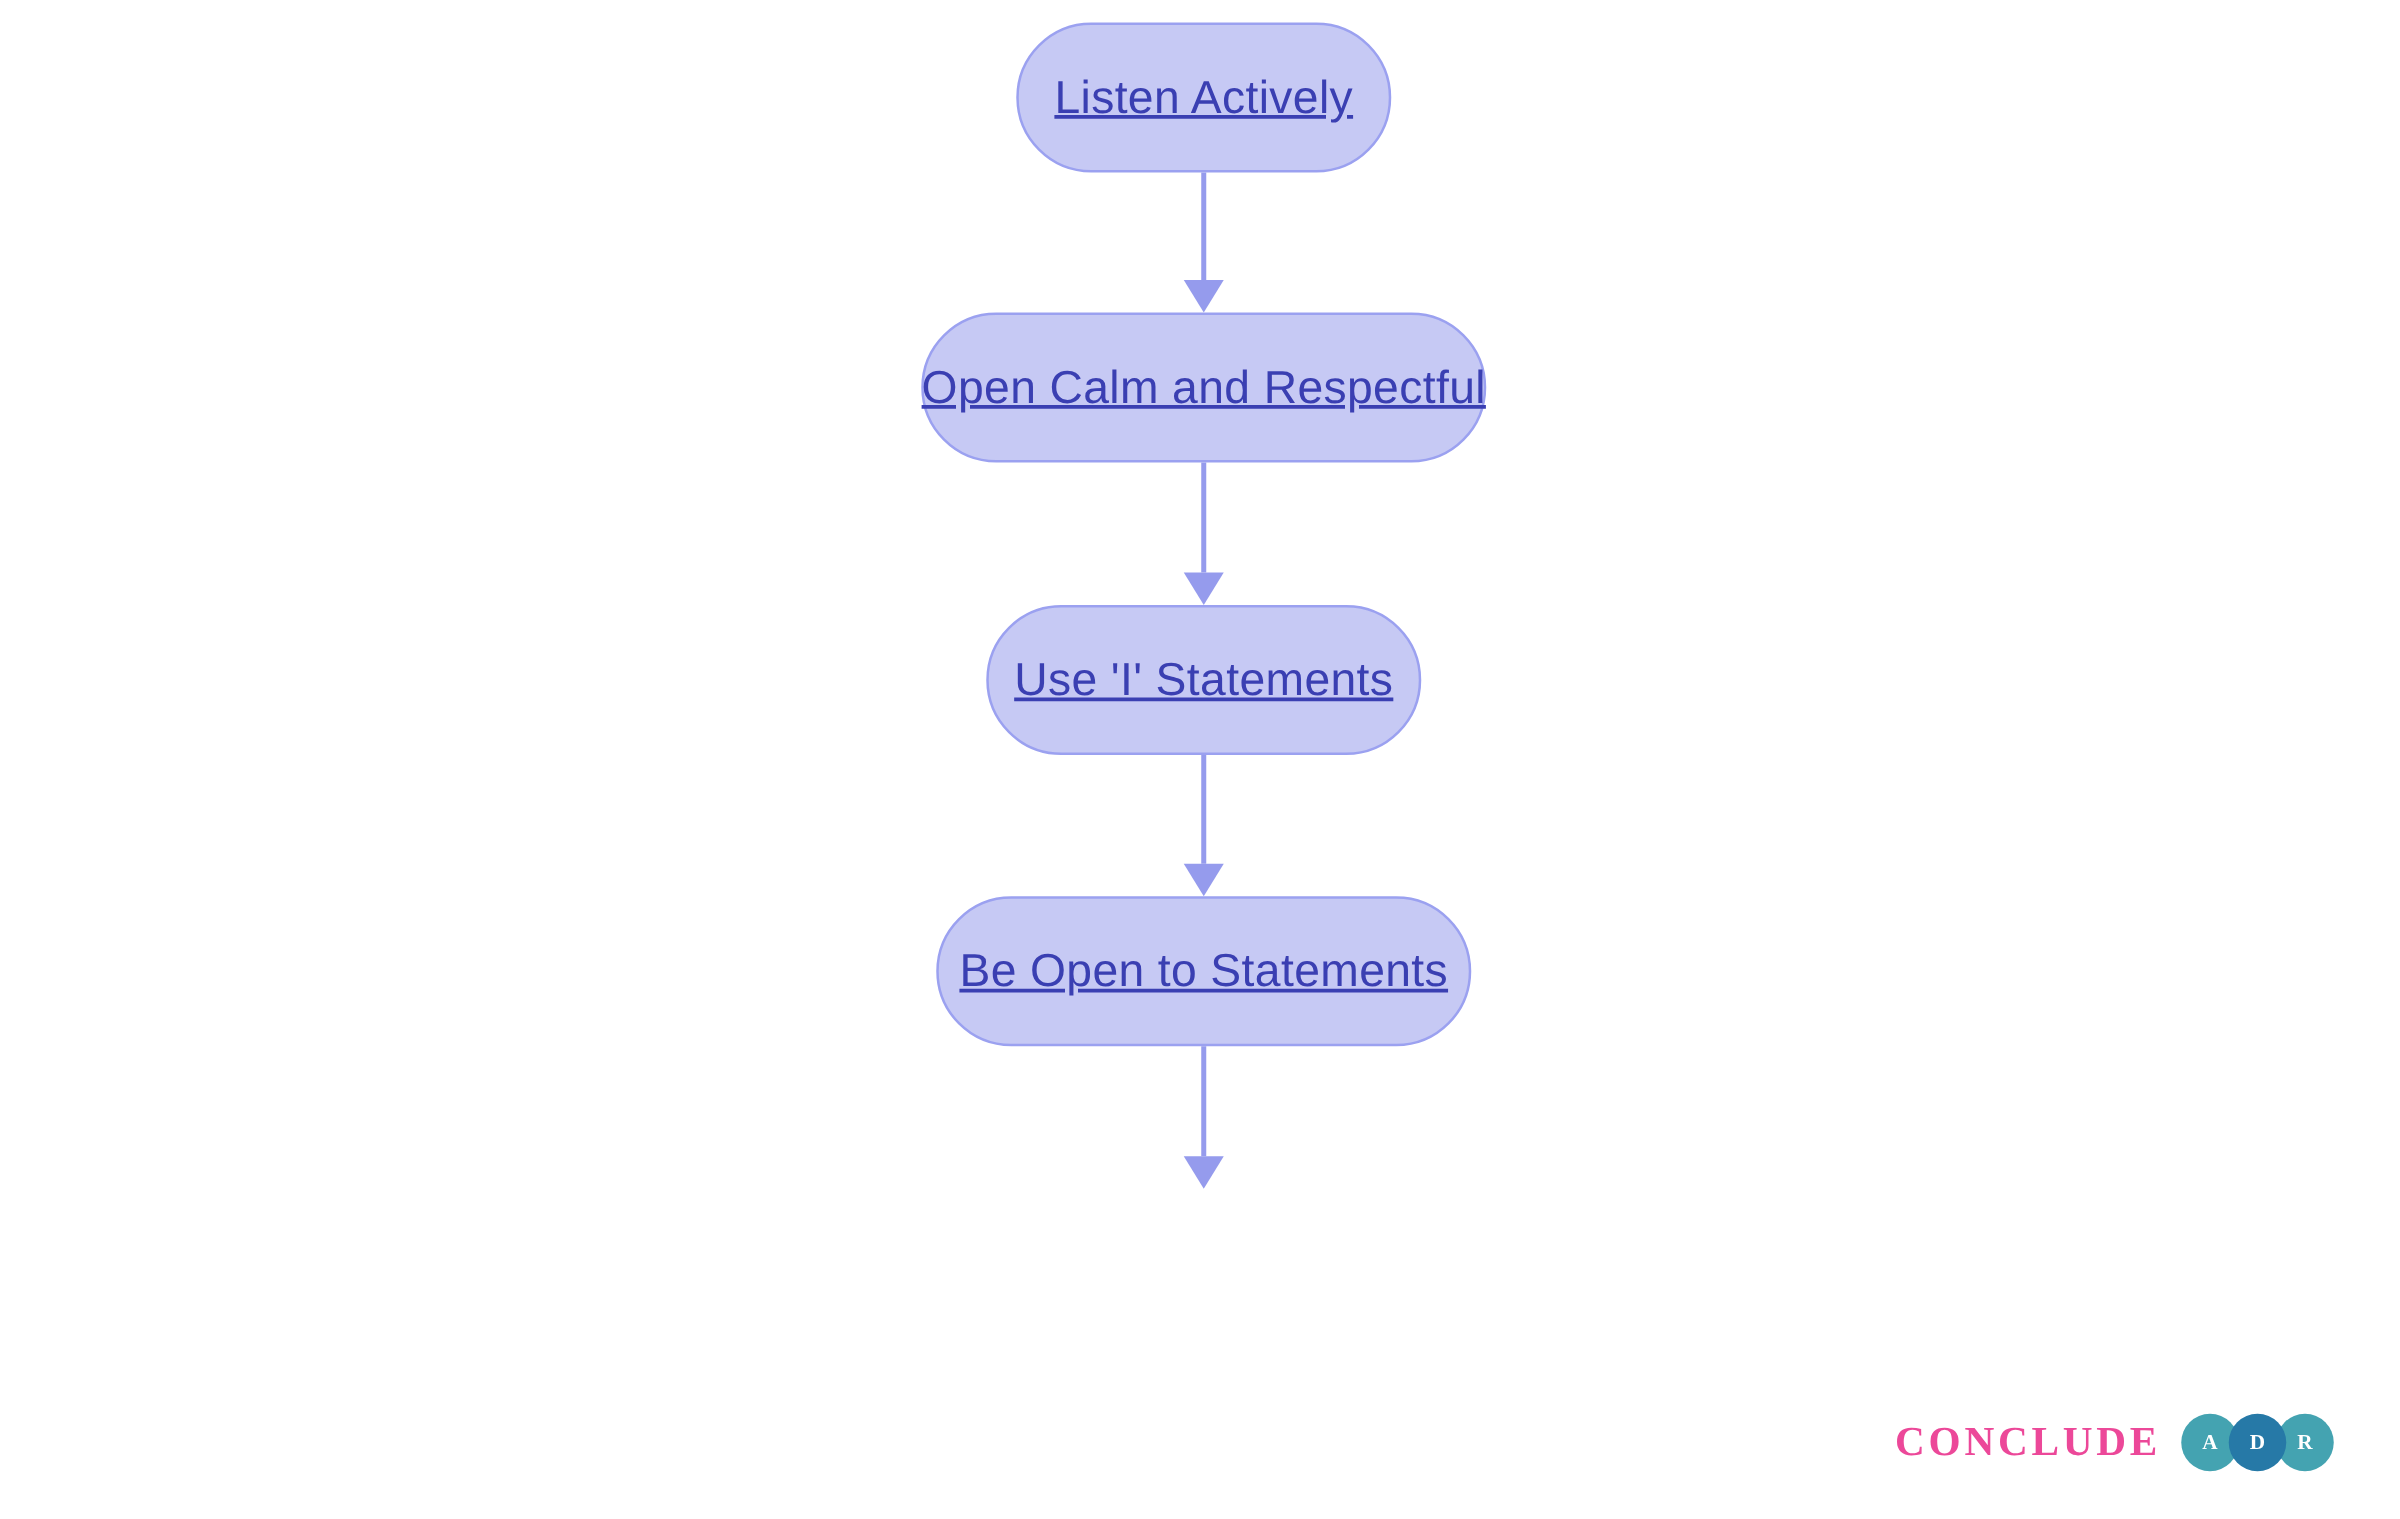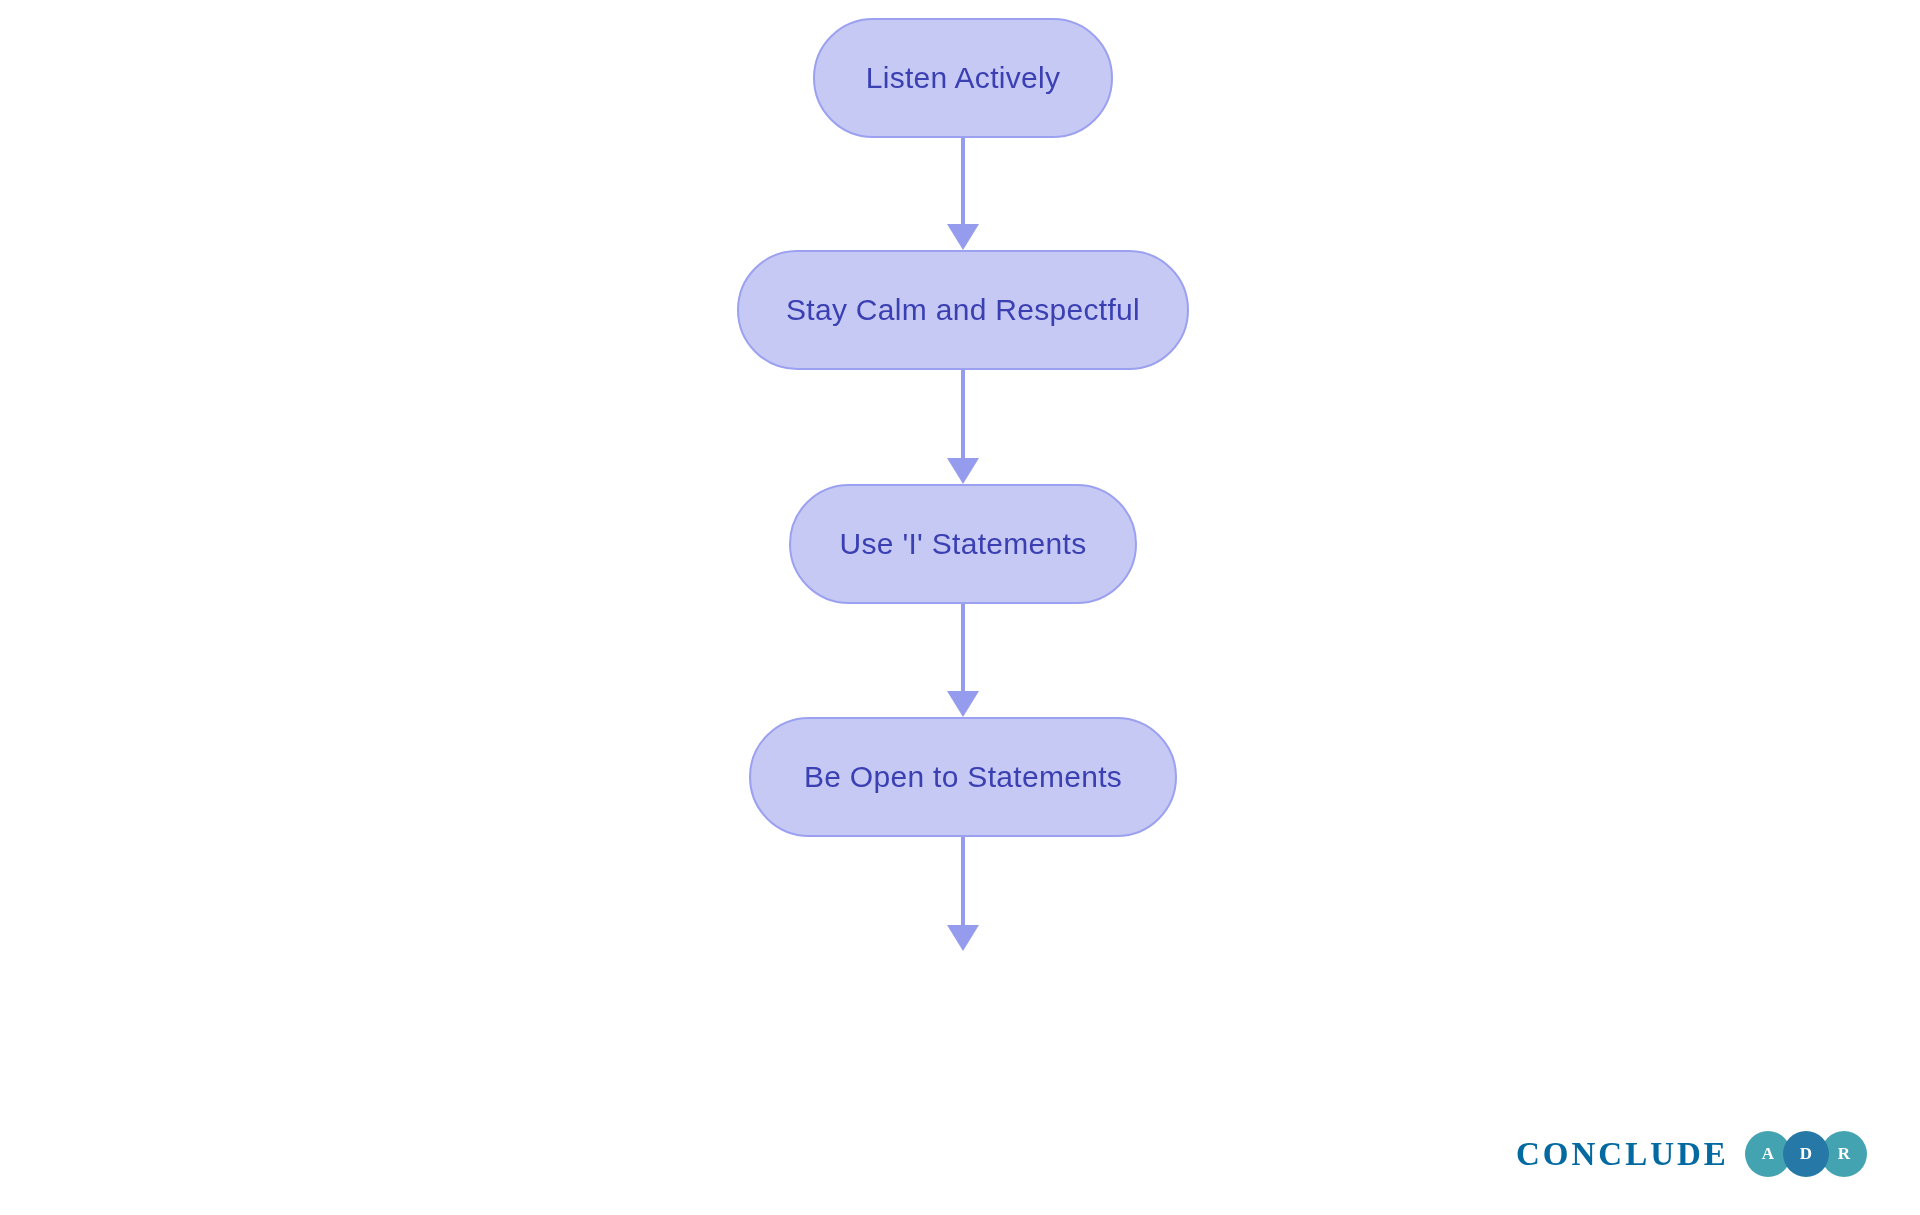--- a/index.html
+++ b/index.html
@@ -19,23 +19,24 @@
     position: absolute;
     box-sizing: border-box;
     background: #c6c9f4;
     border: 2px solid #9ba1f0;
     border-radius: 60px;
     height: 120px;
     display: flex;
     align-items: center;
     justify-content: center;
     color: #3a3fb2;
-    font-size: 30px;
+    font-size: 37px;
     letter-spacing: 0.3px;
     white-space: nowrap;
+    text-decoration: underline;
   }
   .node-1 { left: 813px; top: 18px;  width: 300px; }
   .node-2 { left: 737px; top: 250px; width: 452px; }
   .node-3 { left: 789px; top: 484px; width: 348px; }
   .node-4 { left: 749px; top: 717px; width: 428px; }
   .node-5 { left: 783px; top: 951px; width: 360px; }
 
   .arrow-line {
     position: absolute;
     left: 961px;
@@ -66,21 +67,21 @@
     left: 1516px;
     top: 1131px;
     display: flex;
     align-items: center;
   }
   .logo-wordmark {
     font-family: "Liberation Serif", serif;
     font-weight: bold;
     font-size: 33px;
     letter-spacing: 3px;
-    color: #0369a1;
+    color: #ec4899;
   }
   .logo-badges {
     display: flex;
     align-items: center;
     margin-left: 16px;
   }
   .badge {
     position: relative;
     width: 46px;
     height: 46px;
@@ -103,21 +104,21 @@
 <div class="canvas">
 
   <div class="flow-node node-1">
     <span>Listen Actively</span>
   </div>
 
   <div class="arrow-line line-1"></div>
   <div class="arrow-head head-1"></div>
 
   <div class="flow-node node-2">
-    <span>Stay Calm and Respectful</span>
+    <span>Open Calm and Respectful</span>
   </div>
 
   <div class="arrow-line line-2"></div>
   <div class="arrow-head head-2"></div>
 
   <div class="flow-node node-3">
     <span>Use 'I' Statements</span>
   </div>
 
   <div class="arrow-line line-3"></div>

